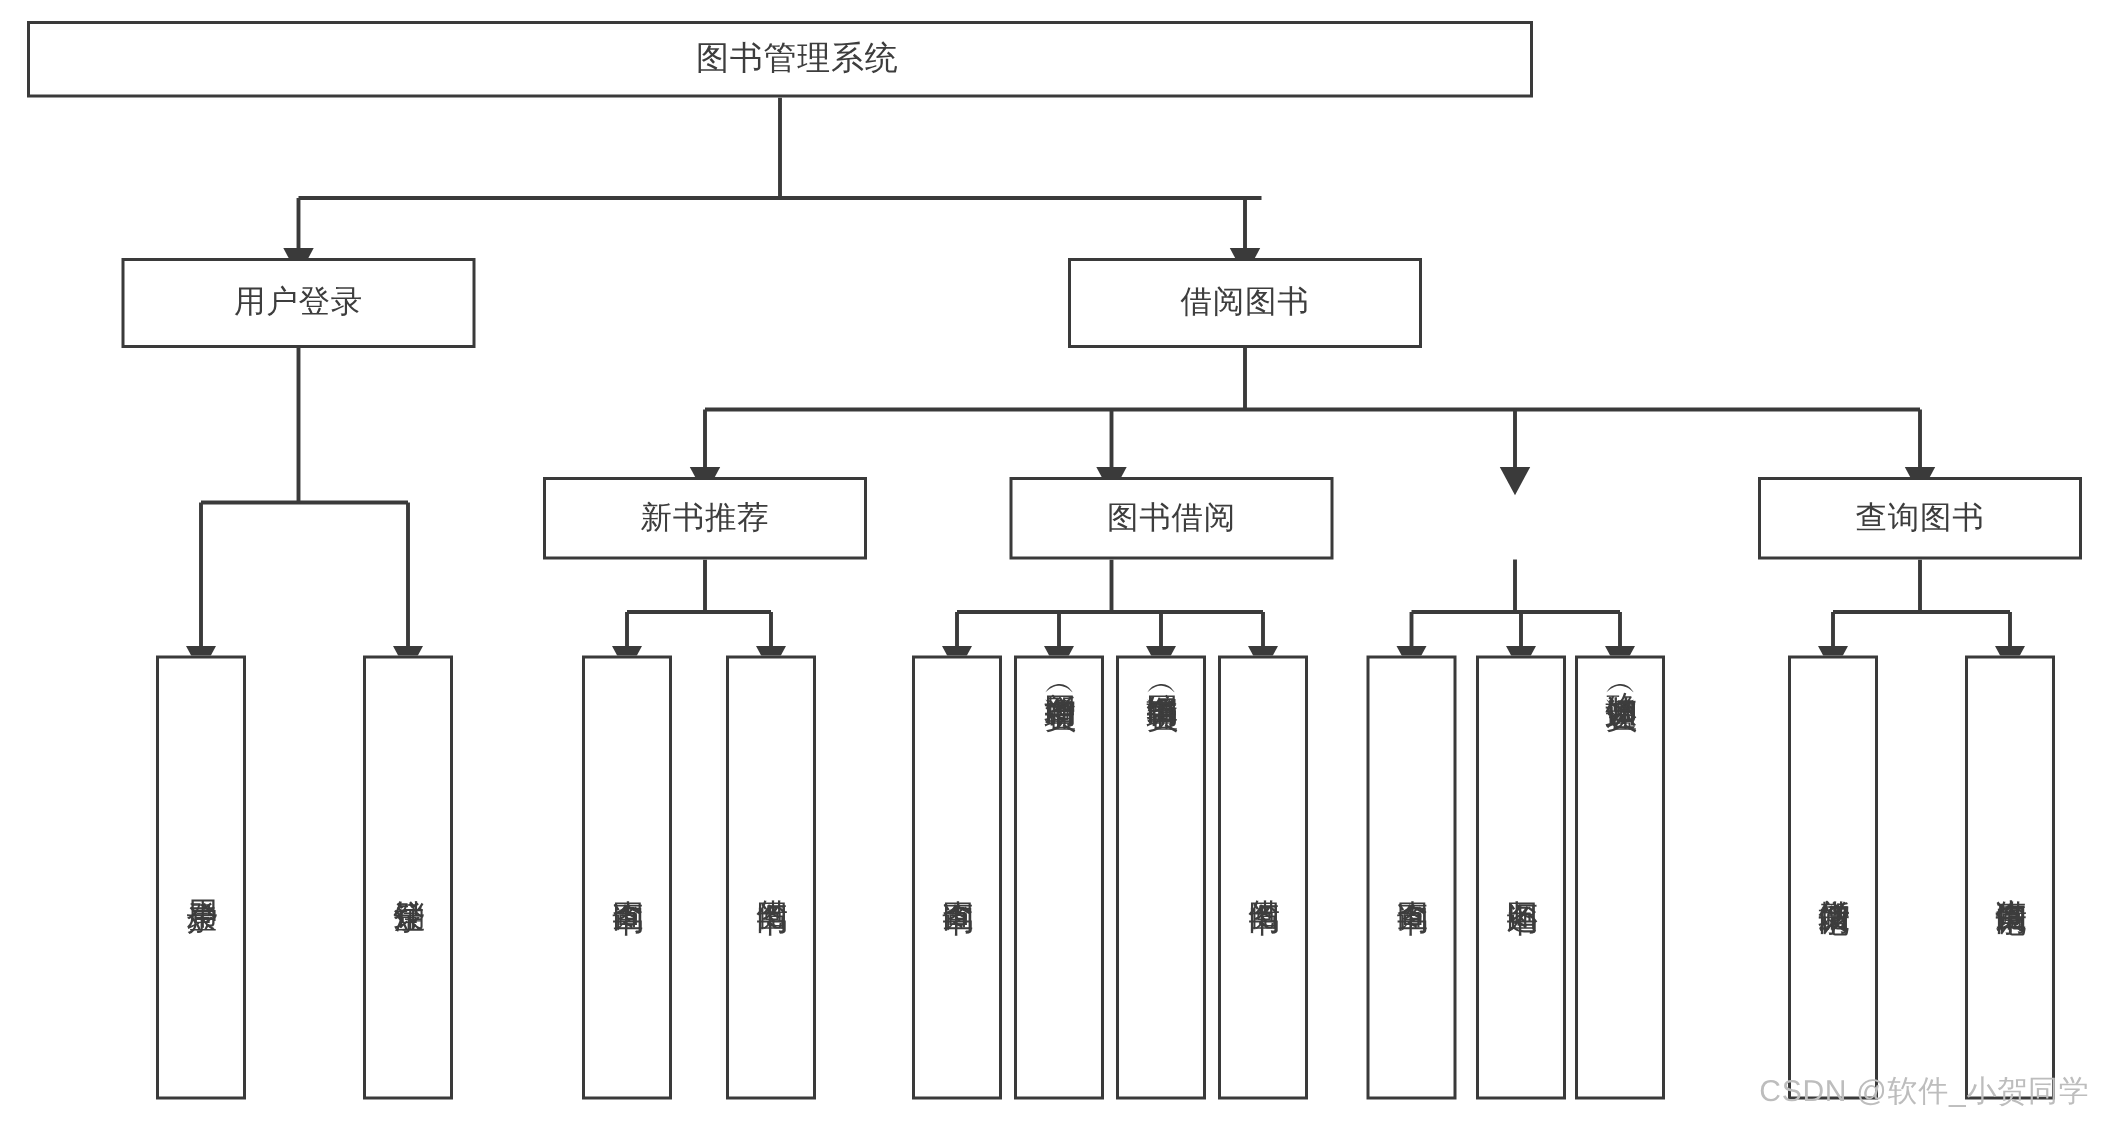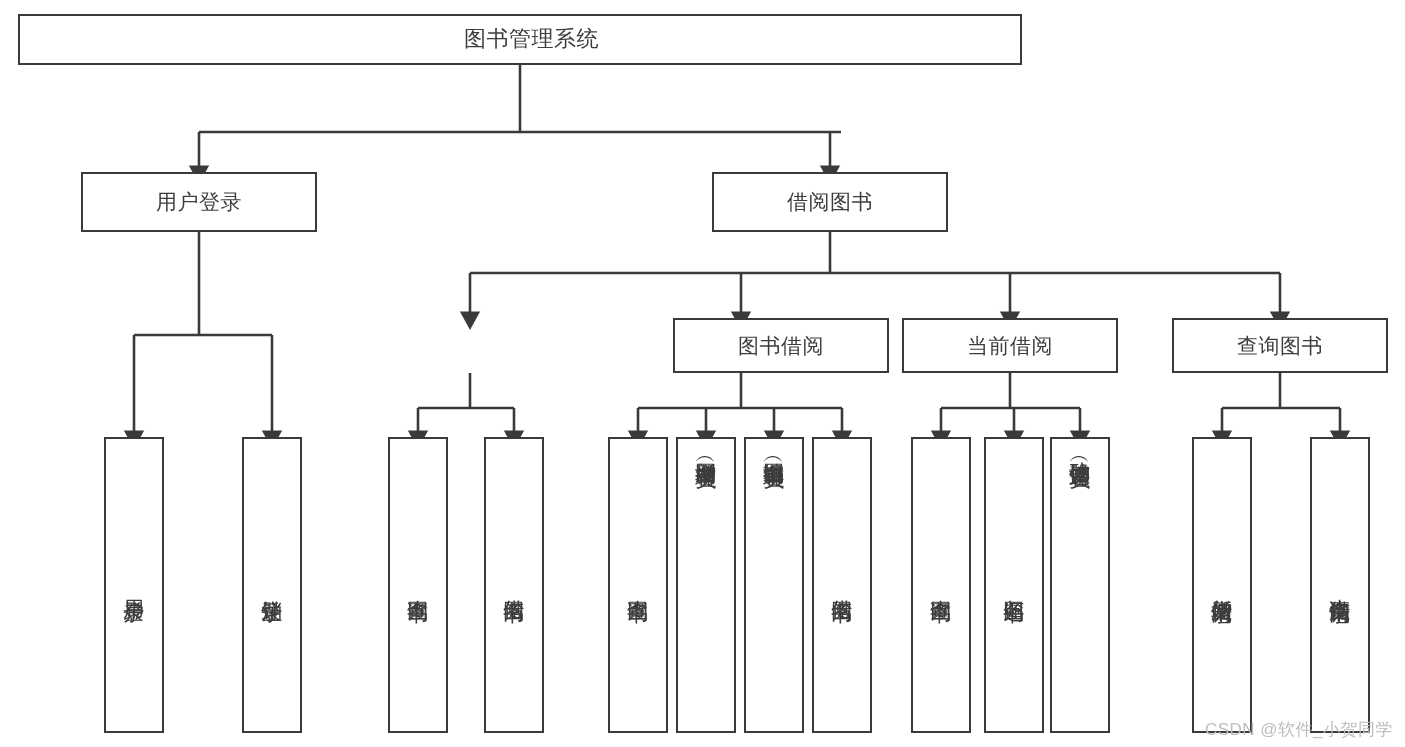--- a/index.html
+++ b/index.html
@@ -65,21 +65,21 @@
     text-orientation: upright;
     font-size: 21px;
     line-height: 1.12;
     letter-spacing: 1px;
     white-space: nowrap;
   }
   #watermark {
     position: absolute;
     right: 12px;
     bottom: 6px;
-    font-size: 17px;
+    font-size: 20px;
     color: #bdbdbd;
     z-index: 5;
     white-space: nowrap;
     letter-spacing: 0.5px;
   }
 </style>
 </head>
 <body>
 
 <div id="diagram-root">
@@ -138,26 +138,26 @@
     <span class="node-label">图书管理系统</span>
   </div>
 
   <div class="node horizontal" style="left:81px; top:172px; width:236px; height:60px;">
     <span class="node-label">用户登录</span>
   </div>
   <div class="node horizontal" style="left:712px; top:172px; width:236px; height:60px;">
     <span class="node-label">借阅图书</span>
   </div>
 
+  <div class="node horizontal" style="left:362px; top:318px; width:216px; height:55px;">
+    <span class="node-label">新书推荐</span>
+  </div>
   <div class="node horizontal" style="left:633px; top:318px; width:216px; height:55px;margin-left:40px;">
     <span class="node-label">图书借阅</span>
   </div>
-  <div class="node horizontal" style="left:902px; top:318px; width:216px; height:55px;">
-    <span class="node-label">当前借阅</span>
-  </div>
   <div class="node horizontal" style="left:1172px; top:318px; width:216px; height:55px;">
     <span class="node-label">查询图书</span>
   </div>
 
   <div class="node vertical centered" style="left:104px; top:437px; width:60px; height:296px;">
     <span class="node-label">用户登录</span>
   </div>
   <div class="node vertical centered" style="left:242px; top:437px; width:60px; height:296px;">
     <span class="node-label">注销登录</span>
   </div>

